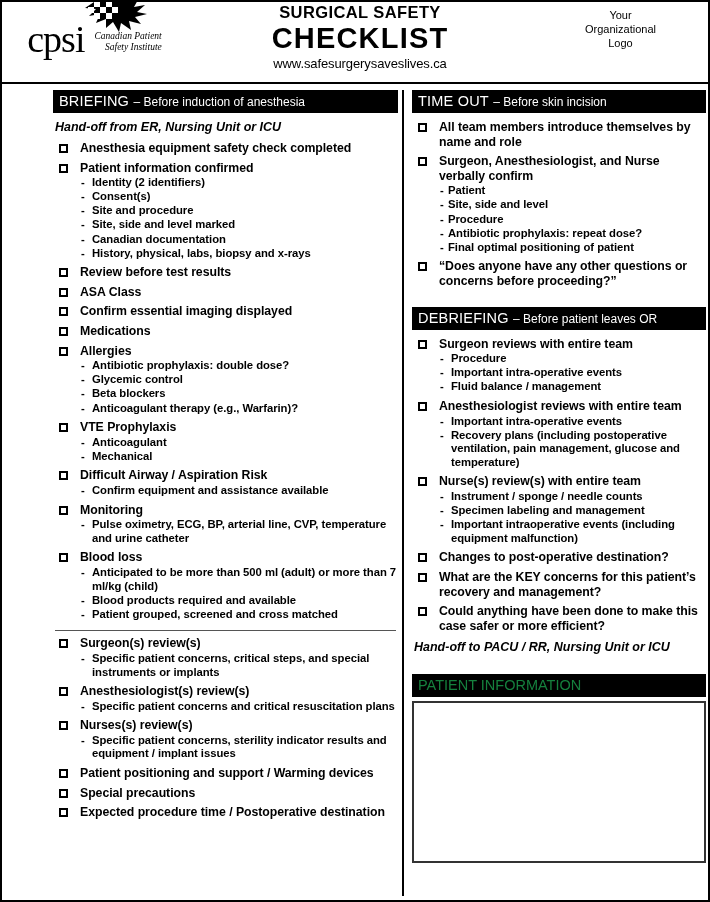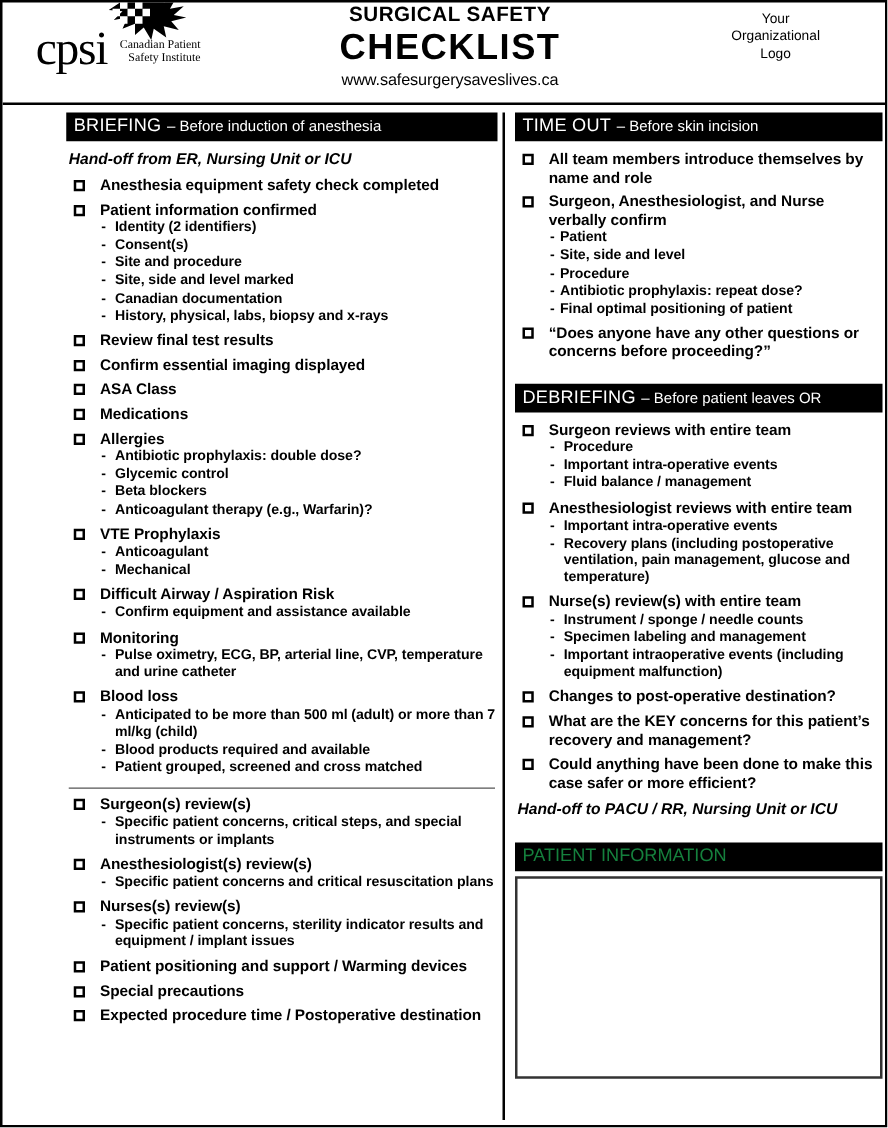--- a/index.html
+++ b/index.html
@@ -57,20 +57,21 @@
     width: 68px;
     height: 44px;
   }
   .cpsi-sub {
     font-family: "Liberation Serif", serif;
     font-size: 9.5px;
     line-height: 11px;
     padding-left: 10px;
     padding-bottom: 3px;
     white-space: nowrap;
+    font-style: italic;
   }
   .title-block {
     flex: 1;
     text-align: center;
     padding-top: 1px;
   }
   .t-line1 {
     font-size: 16.5px;
     font-weight: bold;
     letter-spacing: 0.4px;
@@ -282,29 +283,29 @@
           <ul class="subs">
             <li>Identity (2 identifiers)</li>
             <li>Consent(s)</li>
             <li>Site and procedure</li>
             <li>Site, side and level marked</li>
             <li>Canadian documentation</li>
             <li>History, physical, labs, biopsy and x-rays</li>
           </ul>
           <div class="item">
             <span class="cbox"></span>
-            <span class="itxt">Review final test results</span>
+            <span class="itxt">Review before test results</span>
+          </div>
+          <div class="item">
+            <span class="cbox"></span>
+            <span class="itxt">ASA Class</span>
           </div>
           <div class="item">
             <span class="cbox"></span>
             <span class="itxt">Confirm essential imaging displayed</span>
-          </div>
-          <div class="item">
-            <span class="cbox"></span>
-            <span class="itxt">ASA Class</span>
           </div>
           <div class="item">
             <span class="cbox"></span>
             <span class="itxt">Medications</span>
           </div>
           <div class="item">
             <span class="cbox"></span>
             <span class="itxt">Allergies</span>
           </div>
           <ul class="subs">

